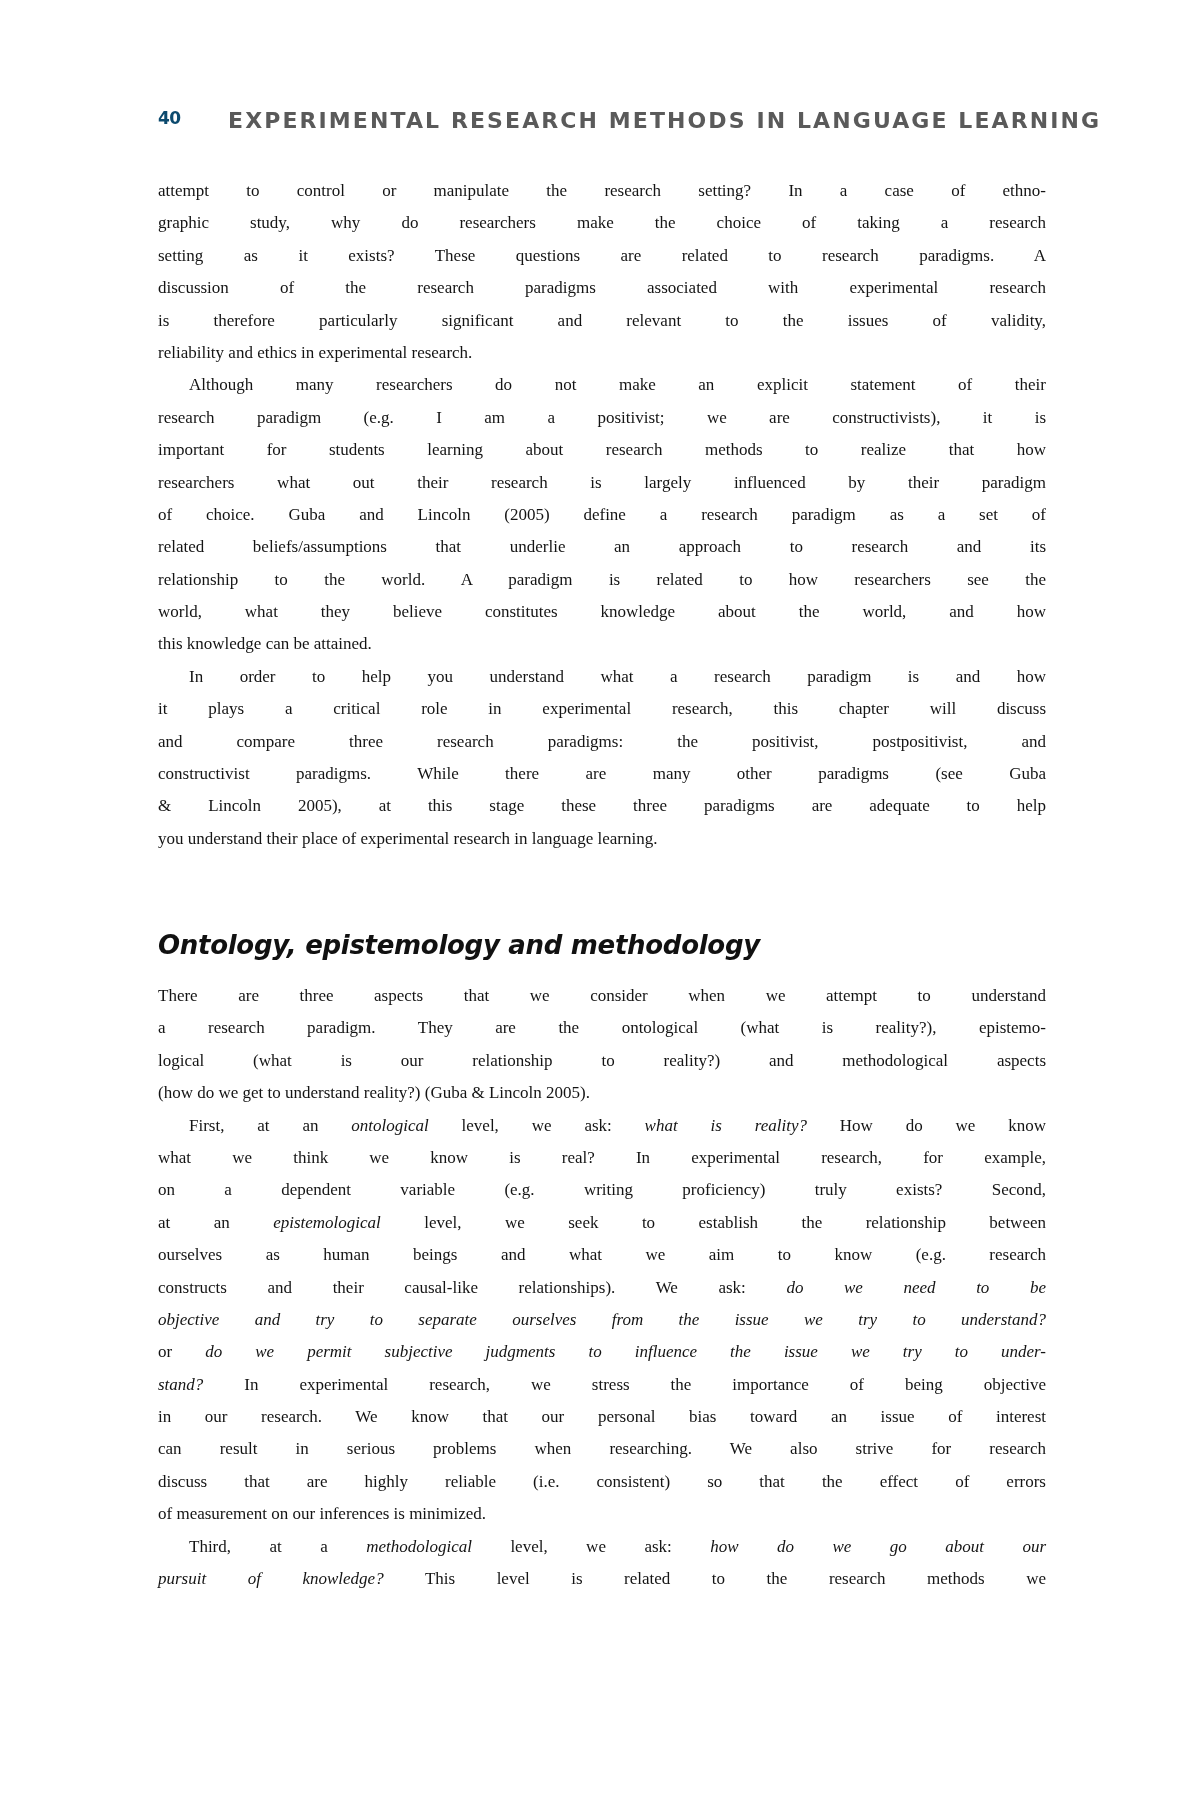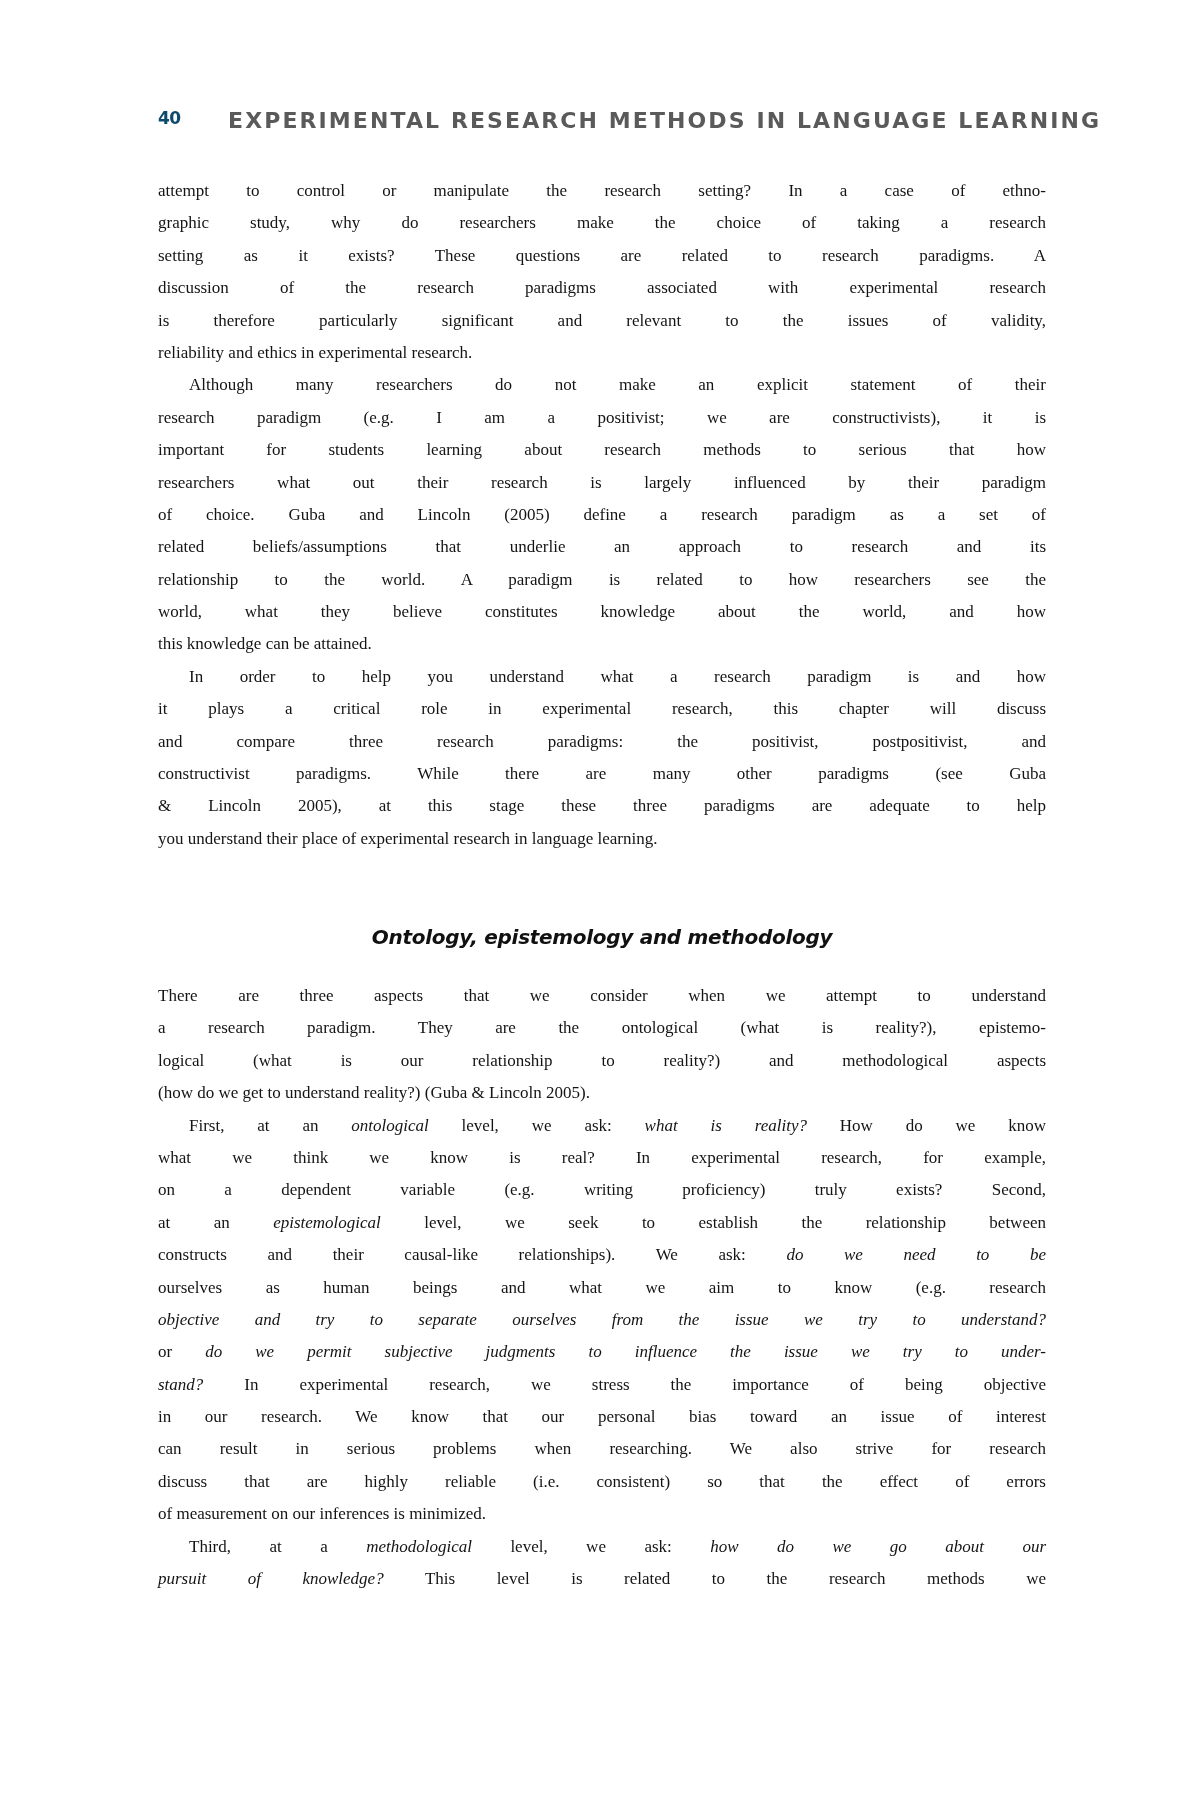--- a/index.html
+++ b/index.html
@@ -9,21 +9,21 @@
   .page-number { position: absolute; left: 0; top: 0; font-family: "DejaVu Sans", sans-serif; font-weight: bold; font-size: 17px; color: #0c4a6e; letter-spacing: -0.5px; }
   .running-title { position: absolute; left: 70px; top: 0; font-family: "DejaVu Sans", sans-serif; font-weight: bold; font-size: 22px; color: #5a5a5a; letter-spacing: 2.1px; }
   .body-block { position: absolute; left: 158px; width: 888px; font-family: "Liberation Serif", serif; font-size: 17px; color: #141414; }
   .block-top { top: 175px; }
   .block-bottom { top: 980px; }
   .para { margin: 0; padding: 0; }
   .line { display: block; height: 32.4px; line-height: 32.4px; white-space: nowrap; text-align: justify; text-align-last: justify; overflow: visible; }
   .line.last { text-align-last: left; }
   .line.indent { padding-left: 31px; }
   .line .it { font-style: italic; }
-  .section-heading { position: absolute; top: 908px; left: 158px; width: 888px; text-align: center; font-family: "DejaVu Sans", sans-serif; font-weight: bold; font-style: italic; font-size: 20px; color: #111; letter-spacing: -0.3px; }
+  .section-heading { position: absolute; top: 908px; left: 158px; width: 888px; font-family: "DejaVu Sans", sans-serif; font-weight: bold; font-style: italic; font-size: 26px; color: #111; letter-spacing: -0.3px; }
 </style>
 </head>
 <body>
 
 <div class="page">
 
   <div class="running-head">
     <span class="page-number">40</span>
     <span class="running-title">EXPERIMENTAL RESEARCH METHODS IN LANGUAGE LEARNING</span>
   </div>
@@ -33,21 +33,21 @@
         <span class="line"><span>attempt to control or manipulate the research setting? In a case of ethno-</span></span>
         <span class="line"><span>graphic study, why do researchers make the choice of taking a research</span></span>
         <span class="line"><span>setting as it exists? These questions are related to research paradigms. A</span></span>
         <span class="line"><span>discussion of the research paradigms associated with experimental research</span></span>
         <span class="line"><span>is therefore particularly significant and relevant to the issues of validity,</span></span>
         <span class="line last"><span>reliability and ethics in experimental research.</span></span>
       </div>
       <div class="para">
         <span class="line indent"><span>Although many researchers do not make an explicit statement of their</span></span>
         <span class="line"><span>research paradigm (e.g. I am a positivist; we are constructivists), it is</span></span>
-        <span class="line"><span>important for students learning about research methods to serious that how</span></span>
+        <span class="line"><span>important for students learning about research methods to realize that how</span></span>
         <span class="line"><span>researchers what out their research is largely influenced by their paradigm</span></span>
         <span class="line"><span>of choice. Guba and Lincoln (2005) define a research paradigm as a set of</span></span>
         <span class="line"><span>related beliefs/assumptions that underlie an approach to research and its</span></span>
         <span class="line"><span>relationship to the world. A paradigm is related to how researchers see the</span></span>
         <span class="line"><span>world, what they believe constitutes knowledge about the world, and how</span></span>
         <span class="line last"><span>this knowledge can be attained.</span></span>
       </div>
       <div class="para">
         <span class="line indent"><span>In order to help you understand what a research paradigm is and how</span></span>
         <span class="line"><span>it plays a critical role in experimental research, this chapter will discuss</span></span>
@@ -65,22 +65,22 @@
         <span class="line"><span>There are three aspects that we consider when we attempt to understand</span></span>
         <span class="line"><span>a research paradigm. They are the ontological (what is reality?), epistemo-</span></span>
         <span class="line"><span>logical (what is our relationship to reality?) and methodological aspects</span></span>
         <span class="line last"><span>(how do we get to understand reality?) (Guba &amp; Lincoln 2005).</span></span>
       </div>
       <div class="para">
         <span class="line indent"><span>First, at an </span><span class="it">ontological</span><span> level, we ask: </span><span class="it">what is reality?</span><span> How do we know</span></span>
         <span class="line"><span>what we think we know is real? In experimental research, for example,</span></span>
         <span class="line"><span>on a dependent variable (e.g. writing proficiency) truly exists? Second,</span></span>
         <span class="line"><span>at an </span><span class="it">epistemological</span><span> level, we seek to establish the relationship between</span></span>
+        <span class="line"><span>ourselves as human beings and what we aim to know (e.g. research</span></span>
         <span class="line"><span>constructs and their causal-like relationships). We ask: </span><span class="it">do we need to be</span></span>
-        <span class="line"><span>ourselves as human beings and what we aim to know (e.g. research</span></span>
         <span class="line"><span class="it">objective and try to separate ourselves from the issue we try to understand?</span></span>
         <span class="line"><span>or </span><span class="it">do we permit subjective judgments to influence the issue we try to under-</span></span>
         <span class="line"><span class="it">stand?</span><span> In experimental research, we stress the importance of being objective</span></span>
         <span class="line"><span>in our research. We know that our personal bias toward an issue of interest</span></span>
         <span class="line"><span>can result in serious problems when researching. We also strive for research</span></span>
         <span class="line"><span>discuss that are highly reliable (i.e. consistent) so that the effect of errors</span></span>
         <span class="line last"><span>of measurement on our inferences is minimized.</span></span>
       </div>
       <div class="para">
         <span class="line indent"><span>Third, at a </span><span class="it">methodological</span><span> level, we ask: </span><span class="it">how do we go about our</span></span>

